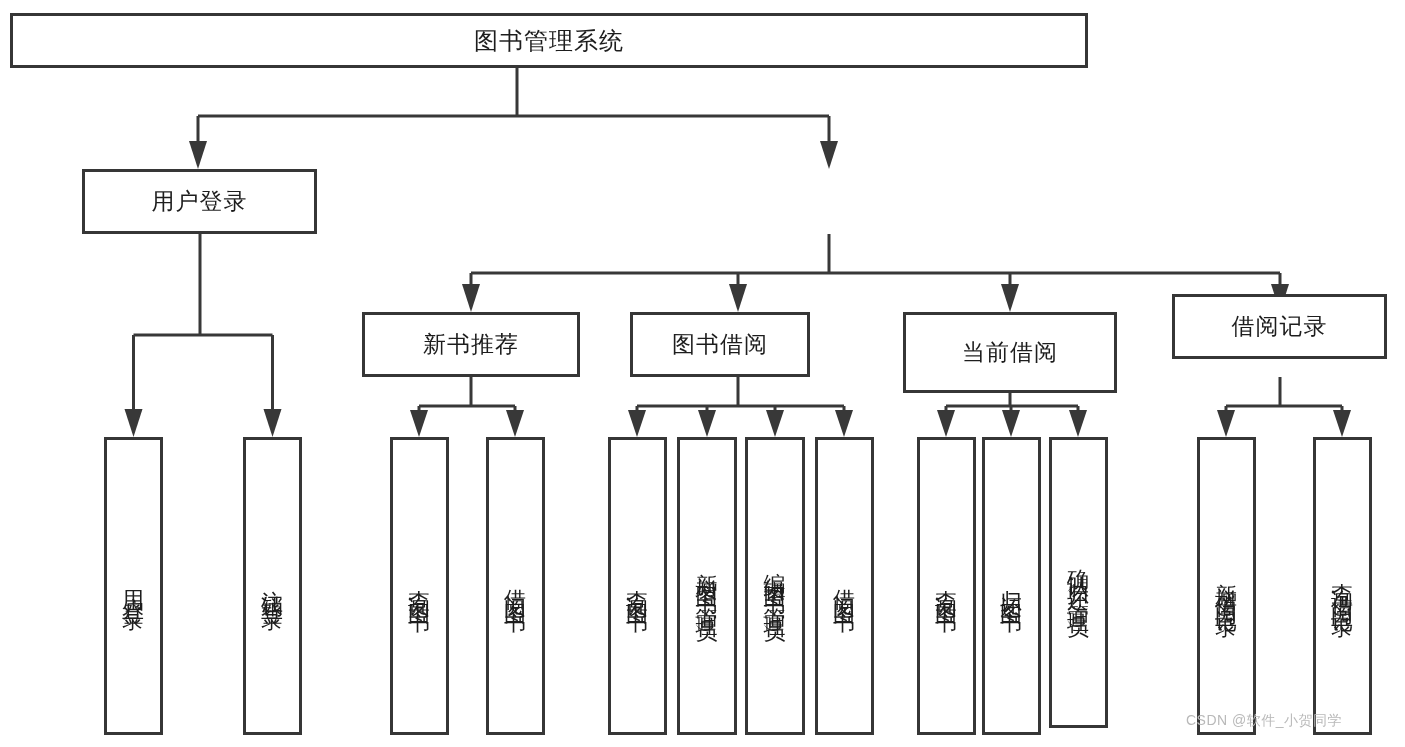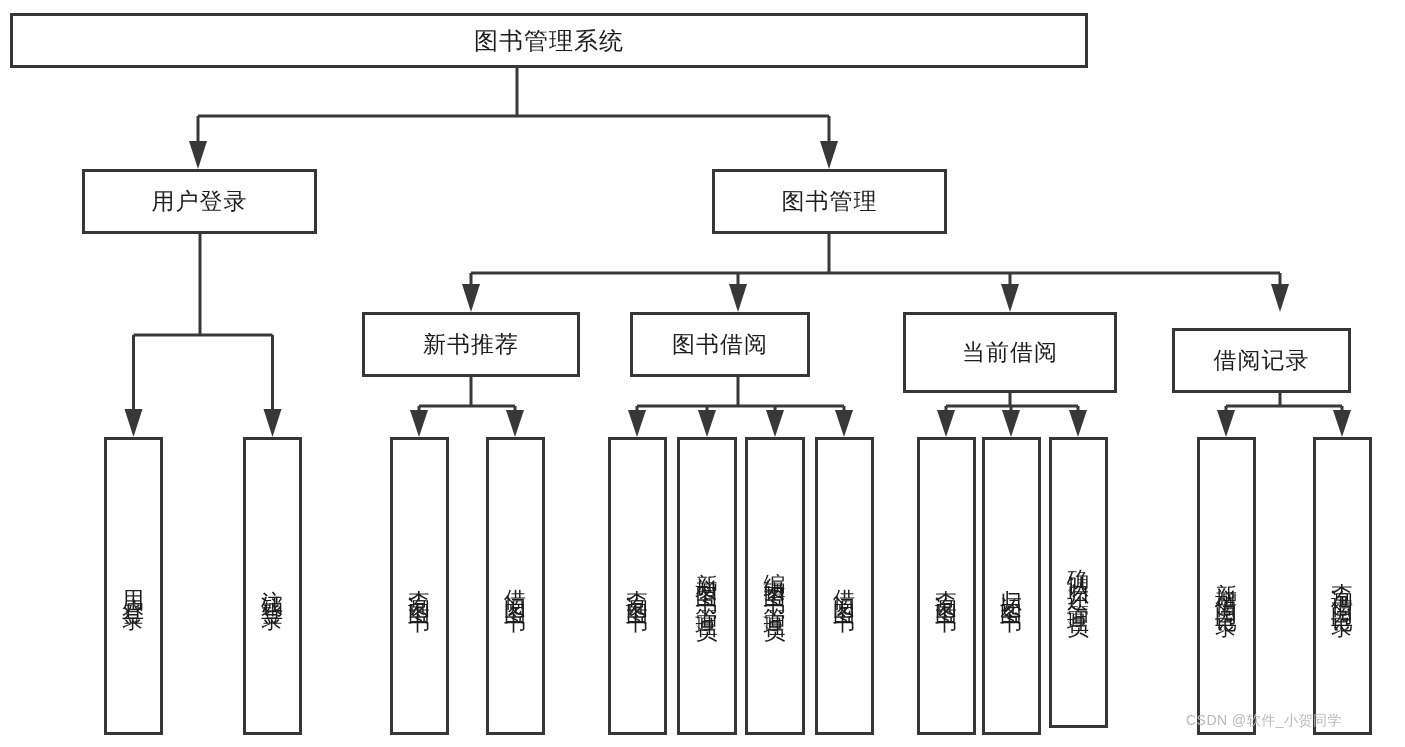--- a/index.html
+++ b/index.html
@@ -32,21 +32,21 @@
     letter-spacing:7px;
     white-space:nowrap;
   }
   
   .n-root     {left:10px;  top:13px;  width:1078px; height:55px;}
   .n-login    {left:82px;  top:169px; width:235px;  height:65px;}
   .n-manage   {left:712px; top:169px; width:235px;  height:65px;}
   .n-recommend{left:362px; top:312px; width:218px;  height:65px;}
   .n-borrow   {left:630px; top:312px; width:180px;  height:65px;}
   .n-current  {left:903px; top:312px; width:214px;  height:81px;}
-  .n-records  {left:1172px;top:328px; width:179px;  height:65px;}
+  .n-records  {left:1172px;top:294px; width:215px;  height:65px;}
   .leaf{top:437px;width:59px;height:298px;}
   .n-loginUser{left:104px;}
   .n-logout   {left:243px;}
   .n-recQuery {left:390px;}
   .n-recBorrow{left:486px;}
   .n-bmQuery  {left:608px;}
   .n-bmAdd    {left:677px;width:60px;}
   .n-bmEdit   {left:745px;width:60px;}
   .n-bmBorrow {left:815px;}
   .n-cbQuery  {left:917px;}
@@ -112,21 +112,20 @@
       <polygon points="1069,410 1087,410 1078,437"></polygon>
 
       <polygon points="1217,410 1235,410 1226,437"></polygon>
       <polygon points="1333,410 1351,410 1342,437"></polygon>
     </g>
   </svg>
 
   <div class="node h root n-root">图书管理系统</div>
 
   <div class="node h n-login">用户登录</div>
-  <div class="node h n-manage">图书管理</div>
 
   <div class="node h n-recommend">新书推荐</div>
   <div class="node h n-borrow">图书借阅</div>
   <div class="node h n-current">当前借阅</div>
   <div class="node h n-records">借阅记录</div>
 
   <div class="node v leaf n-loginUser">
     <span>用户登录</span>
   </div>
   <div class="node v leaf n-logout">

